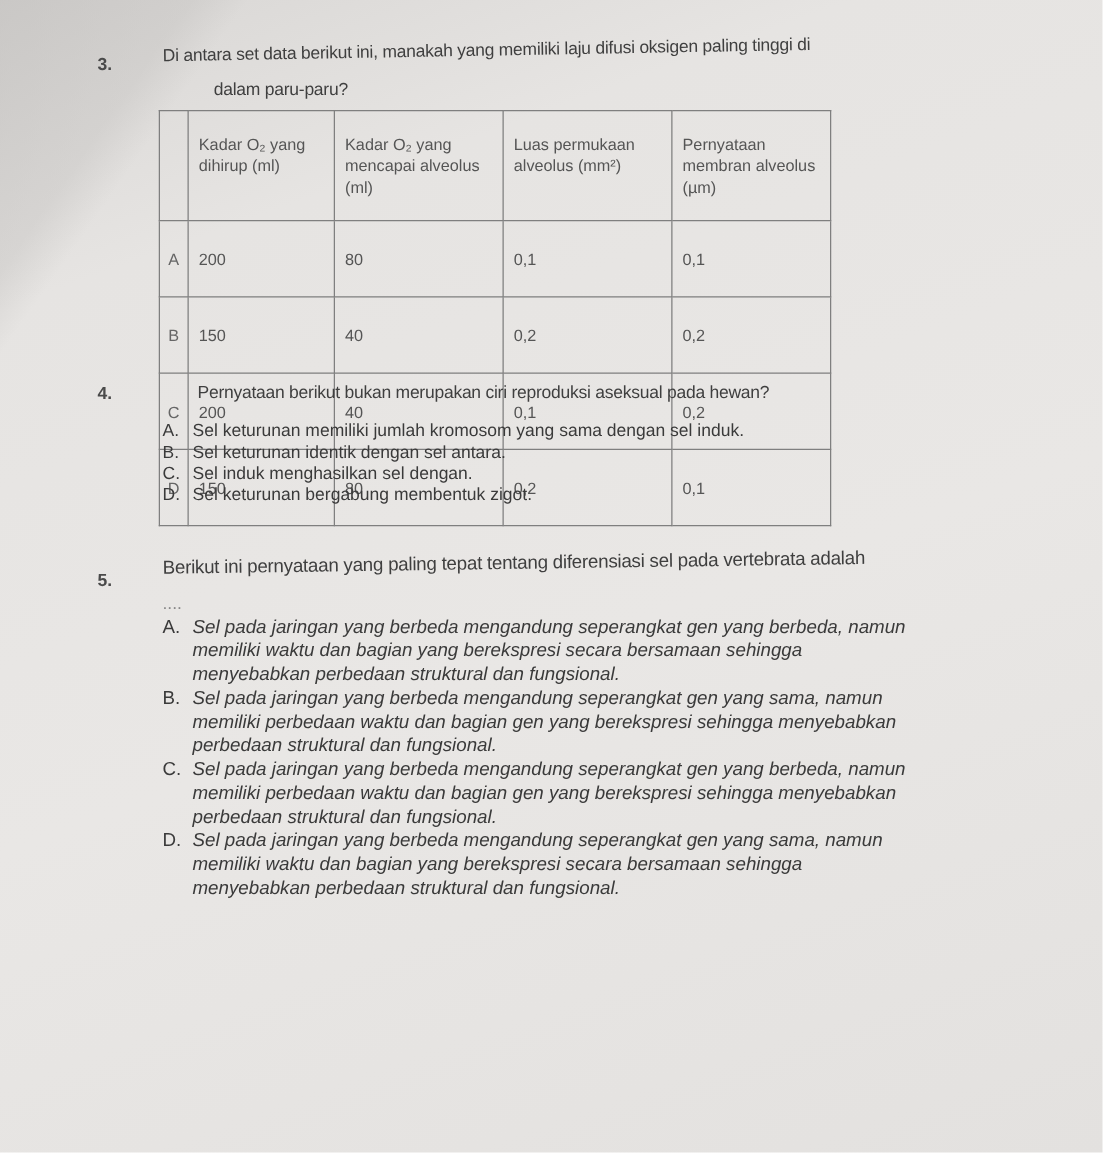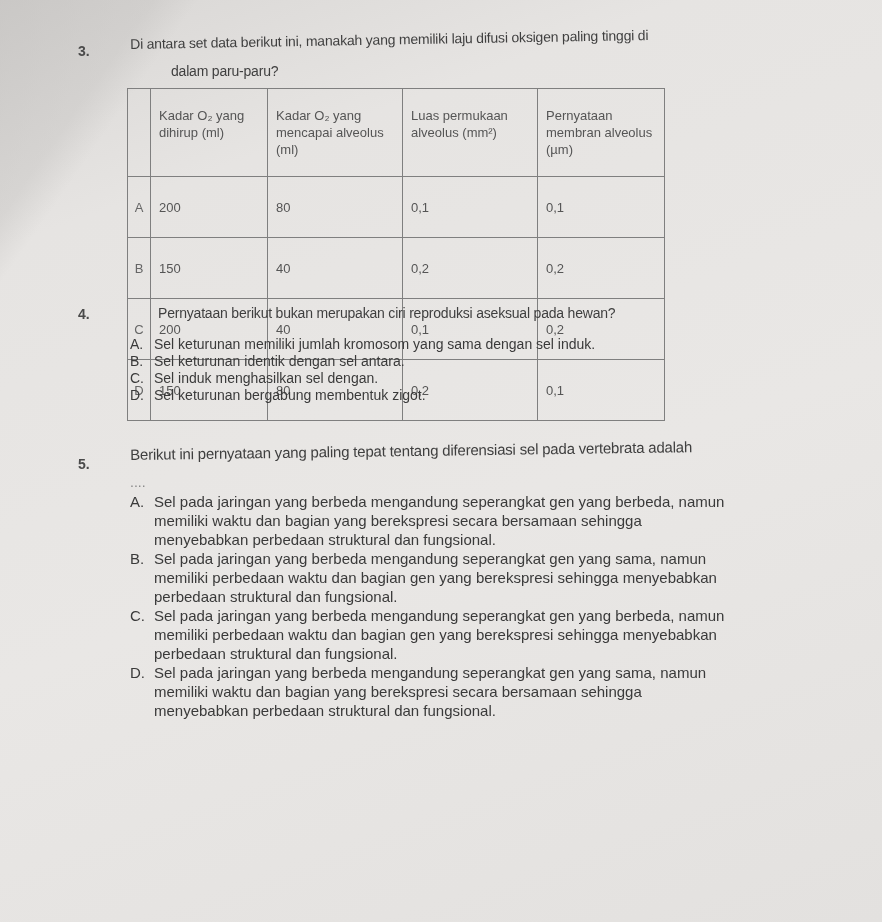--- a/index.html
+++ b/index.html
@@ -77,21 +77,21 @@
       flex: none;
     }
     .opt .text { flex: 1; }
     .opt5 {
       font-size: 15px;
       line-height: 19px;
       display: flex;
       margin: 0;
     }
     .opt5 .letter { width: 24px; flex: none; }
-    .opt5 .text { flex: 1; }
+    .opt5 .text { flex: 1; font-style: italic; }
     .dots {
       position: absolute;
       font-size: 14px;
       color: #888;
     }
   </style>
 </head>
 <body>
 
 <div class="page-fold"></div>

